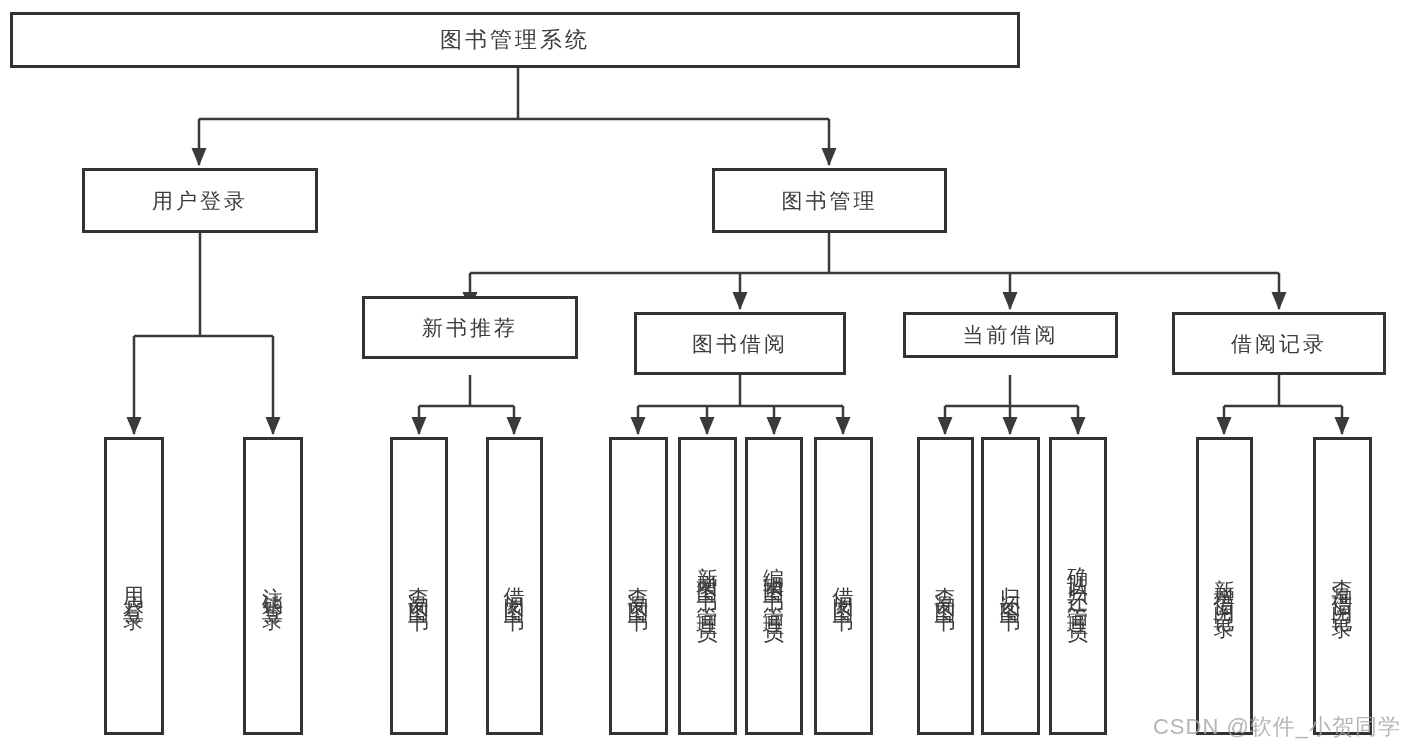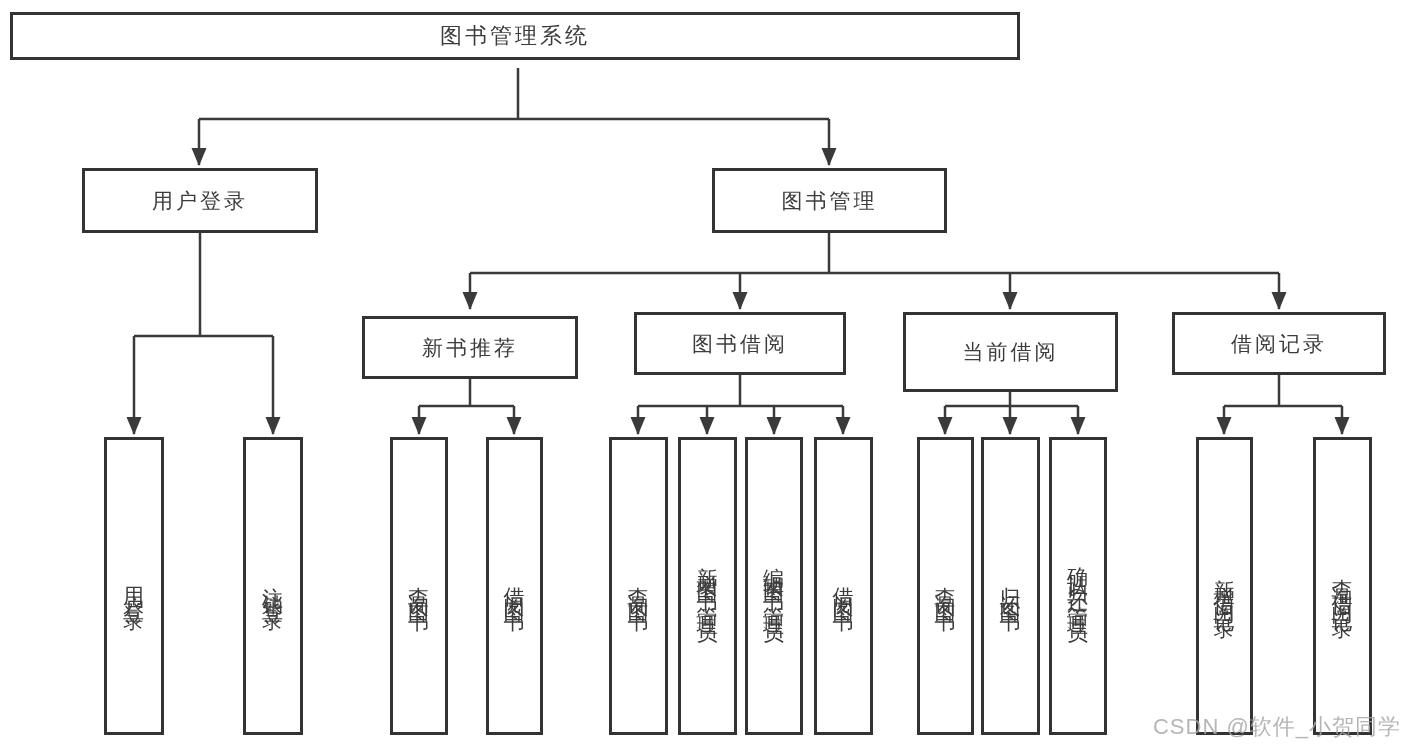--- a/index.html
+++ b/index.html
@@ -97,28 +97,28 @@
     <path d="M1010,375 V406 M945,406 H1078"></path>
     <path d="M945,406 V434" marker-end="url(#arrowhead)"></path>
     <path d="M1010,406 V434" marker-end="url(#arrowhead)"></path>
     <path d="M1078,406 V434" marker-end="url(#arrowhead)"></path>
 
     <path d="M1279,375 V406 M1224,406 H1342"></path>
     <path d="M1224,406 V434" marker-end="url(#arrowhead)"></path>
     <path d="M1342,406 V434" marker-end="url(#arrowhead)"></path>
   </svg>
 
-  <div class="node root" style="left:10px; top:12px; width:1010px; height:48px;">图书管理系统</div>
+  <div class="node root" style="left:10px; top:12px; width:1010px; height:56px;">图书管理系统</div>
 
   <div class="node" style="left:82px; top:168px; width:236px; height:65px;">用户登录</div>
   <div class="node" style="left:712px; top:168px; width:235px; height:65px;text-align:center;">图书管理</div>
 
-  <div class="node" style="left:362px; top:316px; width:216px; height:63px;">新书推荐</div>
+  <div class="node" style="left:362px; top:296px; width:216px; height:63px;">新书推荐</div>
   <div class="node" style="left:634px; top:312px; width:212px; height:63px;">图书借阅</div>
-  <div class="node" style="left:903px; top:312px; width:215px; height:80px;">当前借阅</div>
+  <div class="node" style="left:903px; top:312px; width:215px; height:46px;">当前借阅</div>
   <div class="node" style="left:1172px; top:312px; width:214px; height:63px;">借阅记录</div>
 
   <div class="leaf" style="left:104px; top:437px; width:60px; height:298px;">
     <span>用户登录</span>
   </div>
   <div class="leaf" style="left:243px; top:437px; width:60px; height:298px;">
     <span>注销登录</span>
   </div>
 
   <div class="leaf" style="left:390px; top:437px; width:58px; height:298px;">

